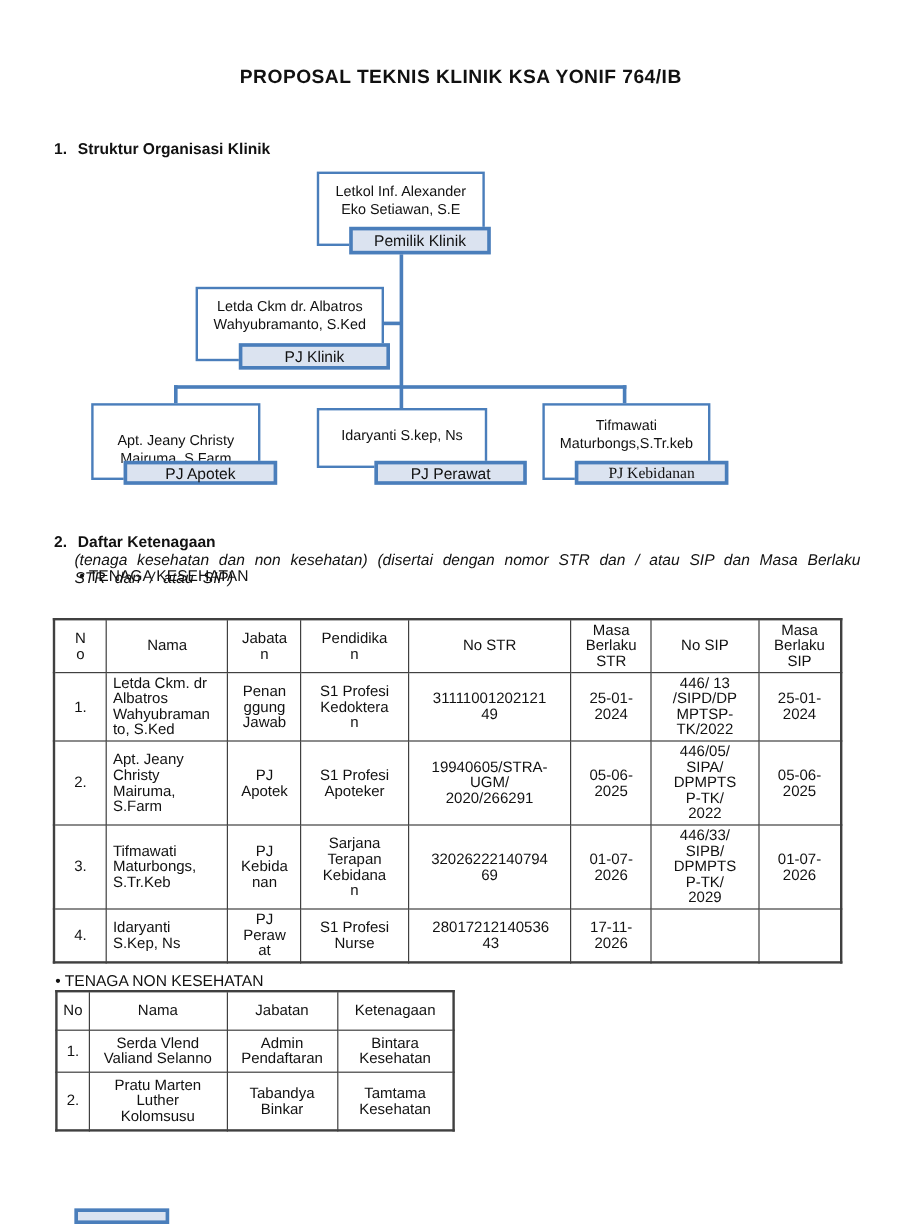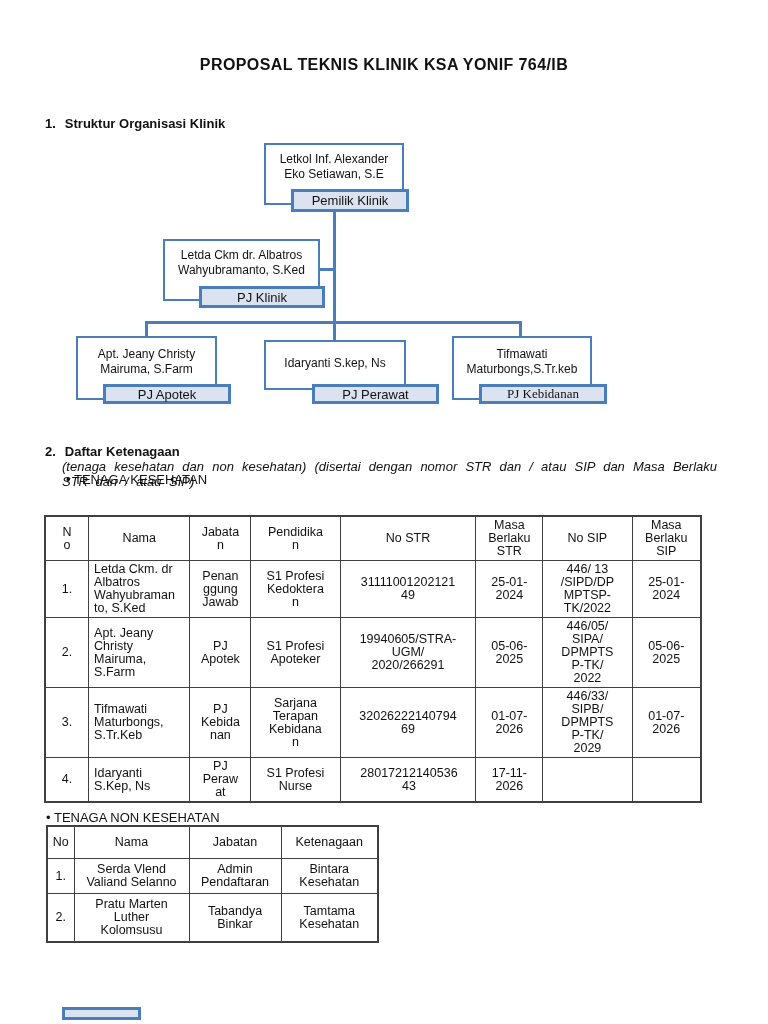--- a/index.html
+++ b/index.html
@@ -77,21 +77,21 @@
   <div class="org-line" style="left:519px;top:321px;width:3px;height:17px;"></div>
 
   <div class="org-box" style="left:264px;top:143px;width:140px;height:62px;padding-top:7px;">Letkol Inf. Alexander
 Eko Setiawan, S.E</div>
   <div class="org-label" style="left:291px;top:189px;width:118px;height:23px;">Pemilik Klinik</div>
 
   <div class="org-box" style="left:163px;top:239px;width:157px;height:62px;padding-top:7px;">Letda Ckm dr. Albatros
 Wahyubramanto, S.Ked</div>
   <div class="org-label" style="left:199px;top:286px;width:126px;height:22px;">PJ Klinik</div>
 
-  <div class="org-box" style="left:76px;top:336px;width:141px;height:64px;padding-top:9px;">Apt. Jeany Christy
+  <div class="org-box" style="left:76px;top:336px;width:141px;height:64px;padding-top:22px;">Apt. Jeany Christy
 Mairuma, S.Farm</div>
   <div class="org-label" style="left:103px;top:384px;width:128px;height:20px;">PJ Apotek</div>
 
   <div class="org-box" style="left:264px;top:340px;width:142px;height:50px;padding-top:14px;">Idaryanti S.kep, Ns</div>
   <div class="org-label" style="left:291px;top:384px;width:127px;height:20px;margin-left:21px;">PJ Perawat</div>
 
   <div class="org-box" style="left:452px;top:336px;width:140px;height:64px;padding-top:9px;">Tifmawati
 Maturbongs,S.Tr.keb</div>
   <div class="org-label" style="left:479px;top:384px;width:128px;height:20px;font-family:Liberation Serif, serif;">PJ Kebidanan</div>
 </div>

